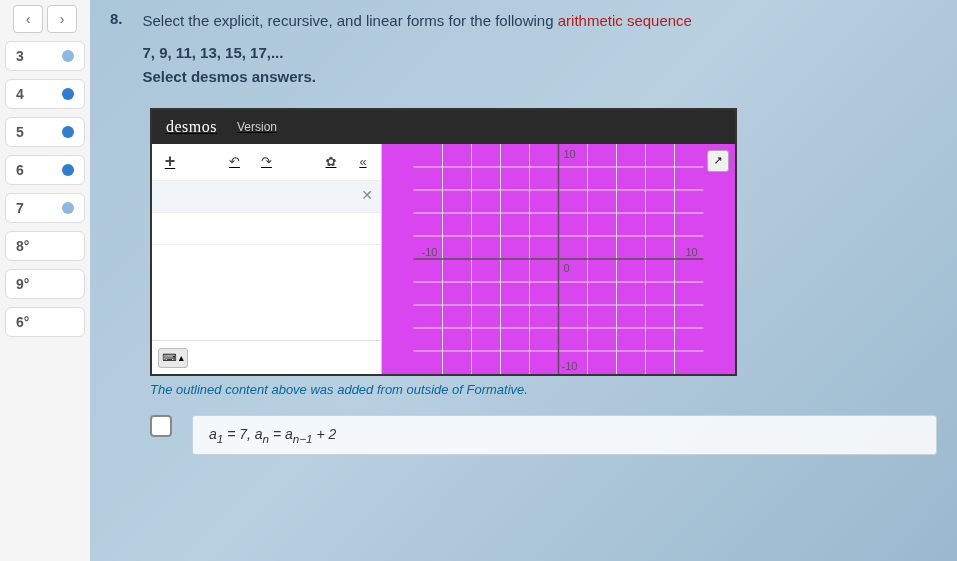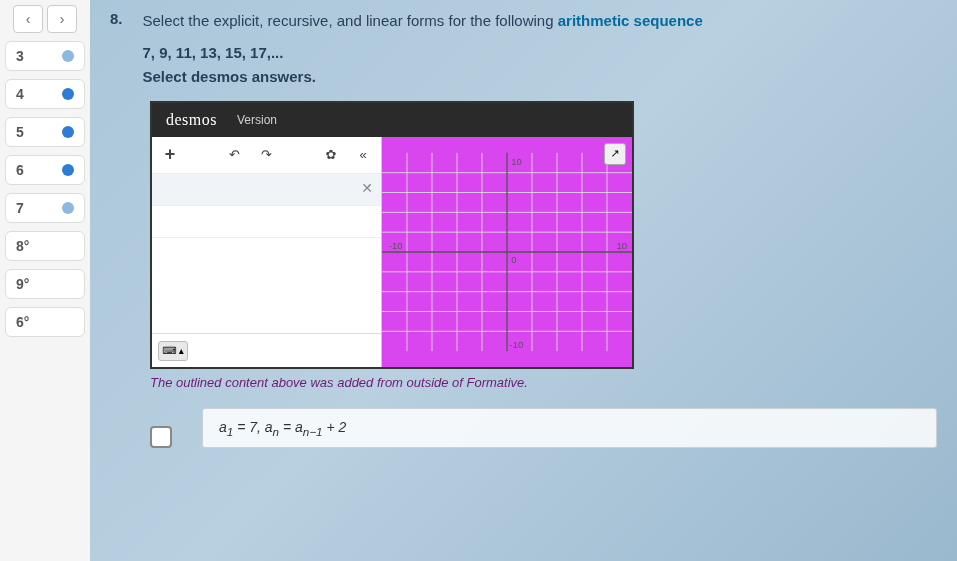--- a/index.html
+++ b/index.html
@@ -69,29 +69,30 @@
     .qnum {
       font-weight: bold;
       font-size: 15px;
       color: #2a3f5a;
     }
     .qtext {
       font-size: 15px;
       color: #2a3f5a;
       line-height: 1.5;
     }
-    .qtext .highlight { color: #0369a1; font-weight: bold; margin-top: 20px; }
+    .qtext .highlight { color: #b91c1c; font-weight: normal; margin-top: 20px; }
     .sequence { font-weight: bold; margin-top: 9px; }
     .instruction { font-weight: bold; margin-top: 2px; }
     .desmos-container {
       margin-left: 40px;
-      margin-top: 12px;
-      width: 484px;
+      margin-top: 19px;
+      width: 587px;
       border: 2px solid #333;
       background: #fff;
+      text-decoration: underline;
     }
     .desmos-header {
       background: #2a2a2a;
       color: #d0d0d0;
       padding: 8px 14px;
       display: flex;
       align-items: center;
       gap: 20px;
       font-size: 12px;
     }
@@ -188,33 +189,33 @@
       font-size: 11px;
       display: flex;
       align-items: center;
       justify-content: center;
     }
     .embed-note {
       margin-left: 40px;
       margin-top: 6px;
       font-style: italic;
       font-size: 13px;
-      color: #701a75;
+      color: #0369a1;
     }
     .answers {
       margin-left: 40px;
       margin-top: 18px;
       display: flex;
       flex-direction: column;
       gap: 14px;
     }
     .answer-row {
       display: flex;
-      align-items: flex-end;
-      gap: 30px;
+      align-items: flex-start;
+      gap: 20px;
     }
     .checkbox {
       width: 22px;
       height: 22px;
       border: 2px solid #888;
       border-radius: 4px;
       background: #fff;
       cursor: pointer;
       flex-shrink: 0;
     }

